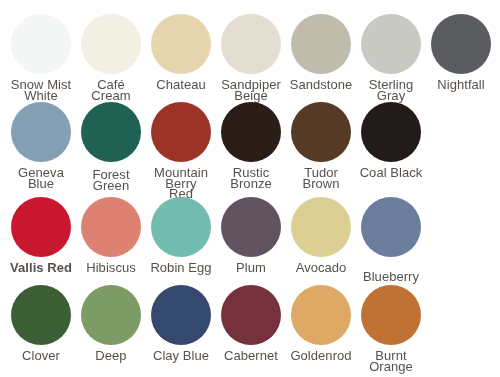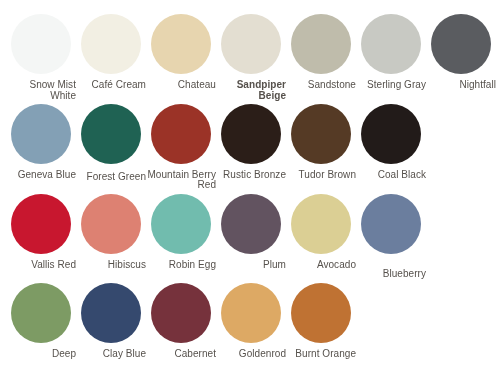--- a/index.html
+++ b/index.html
@@ -38,24 +38,24 @@
     justify-content: flex-start;
   }
   .swatch-disc {
     width: 60px;
     height: 60px;
     border-radius: 50%;
     flex: 0 0 60px;
   }
   .swatch-label {
     margin-top: 6px;
-    font-size: 10px;
+    font-size: 13px;
     line-height: 10.5px;
     color: #56514c;
-    text-align: right;
+    text-align: center;
     letter-spacing: 0.05px;
     white-space: pre-line;
     width: 70px;
   }
 </style>
 </head>
 <body>
 
 <div id="palette-board" style="background: rgb(255, 255, 255);">
     <div class="swatch-row">
@@ -66,21 +66,21 @@
       <div class="swatch-cell">
         <div class="swatch-disc" style="background: rgb(242, 239, 227);"></div>
         <div class="swatch-label" style="color: rgb(86, 81, 76);">Café Cream</div>
       </div>
       <div class="swatch-cell">
         <div class="swatch-disc" style="background: rgb(231, 213, 175);"></div>
         <div class="swatch-label" style="color: rgb(86, 81, 76);">Chateau</div>
       </div>
       <div class="swatch-cell">
         <div class="swatch-disc" style="background: rgb(227, 222, 209);"></div>
-        <div class="swatch-label" style="color: rgb(86, 81, 76); font-weight: bold;">Sandpiper Beige</div>
+        <div class="swatch-label" style="color: rgb(86, 81, 76);">Sandpiper Beige</div>
       </div>
       <div class="swatch-cell">
         <div class="swatch-disc" style="background: rgb(191, 188, 171);"></div>
         <div class="swatch-label" style="color: rgb(86, 81, 76);">Sandstone</div>
       </div>
       <div class="swatch-cell">
         <div class="swatch-disc" style="background: rgb(200, 201, 195);"></div>
         <div class="swatch-label" style="color: rgb(86, 81, 76);">Sterling Gray</div>
       </div>
       <div class="swatch-cell">
@@ -111,21 +111,21 @@
         <div class="swatch-label" style="color: rgb(86, 81, 76);">Tudor Brown</div>
       </div>
       <div class="swatch-cell">
         <div class="swatch-disc" style="background: rgb(34, 27, 25);"></div>
         <div class="swatch-label" style="color: rgb(86, 81, 76);">Coal Black</div>
       </div>
     </div>
     <div class="swatch-row">
       <div class="swatch-cell">
         <div class="swatch-disc" style="background: rgb(200, 23, 47);"></div>
-        <div class="swatch-label" style="color: rgb(86, 81, 76);">Vallis Red</div>
+        <div class="swatch-label" style="color: rgb(86, 81, 76); font-weight: bold;">Vallis Red</div>
       </div>
       <div class="swatch-cell">
         <div class="swatch-disc" style="background: rgb(221, 129, 114);"></div>
         <div class="swatch-label" style="color: rgb(86, 81, 76);">Hibiscus</div>
       </div>
       <div class="swatch-cell">
         <div class="swatch-disc" style="background: rgb(113, 188, 174);"></div>
         <div class="swatch-label" style="color: rgb(86, 81, 76);">Robin Egg</div>
       </div>
       <div class="swatch-cell">
@@ -136,20 +136,24 @@
         <div class="swatch-disc" style="background: rgb(219, 207, 148);"></div>
         <div class="swatch-label" style="color: rgb(86, 81, 76);">Avocado</div>
       </div>
       <div class="swatch-cell">
         <div class="swatch-disc" style="background: rgb(107, 126, 158);"></div>
         <div class="swatch-label" style="color: rgb(86, 81, 76); margin-top: 15px;">Blueberry</div>
       </div>
     </div>
     <div class="swatch-row">
       <div class="swatch-cell">
+        <div class="swatch-disc" style="background: rgb(59, 94, 52);"></div>
+        <div class="swatch-label" style="color: rgb(86, 81, 76);">Clover</div>
+      </div>
+      <div class="swatch-cell">
         <div class="swatch-disc" style="background: rgb(125, 155, 100);"></div>
         <div class="swatch-label" style="color: rgb(86, 81, 76);">Deep</div>
       </div>
       <div class="swatch-cell">
         <div class="swatch-disc" style="background: rgb(53, 73, 110);"></div>
         <div class="swatch-label" style="color: rgb(86, 81, 76);">Clay Blue</div>
       </div>
       <div class="swatch-cell">
         <div class="swatch-disc" style="background: rgb(118, 50, 60);"></div>
         <div class="swatch-label" style="color: rgb(86, 81, 76);">Cabernet</div>

